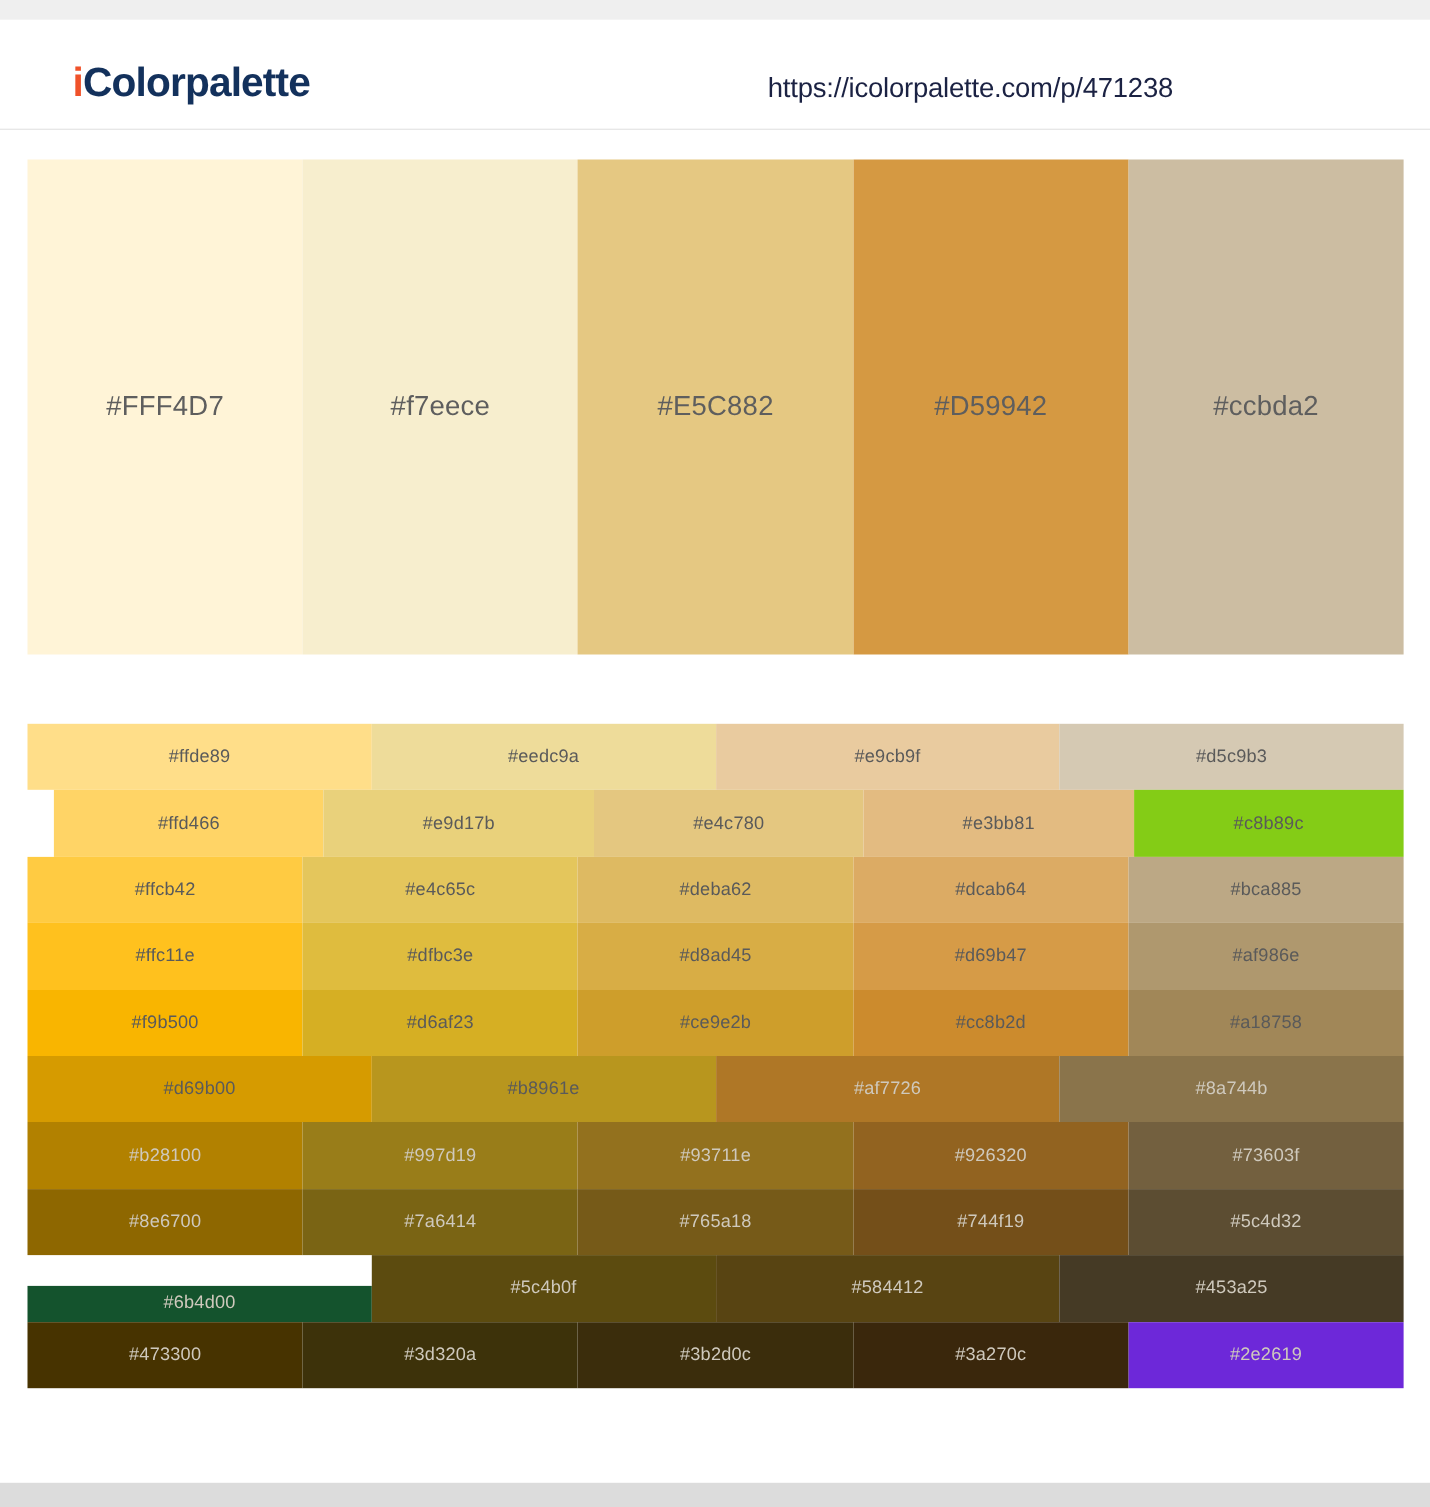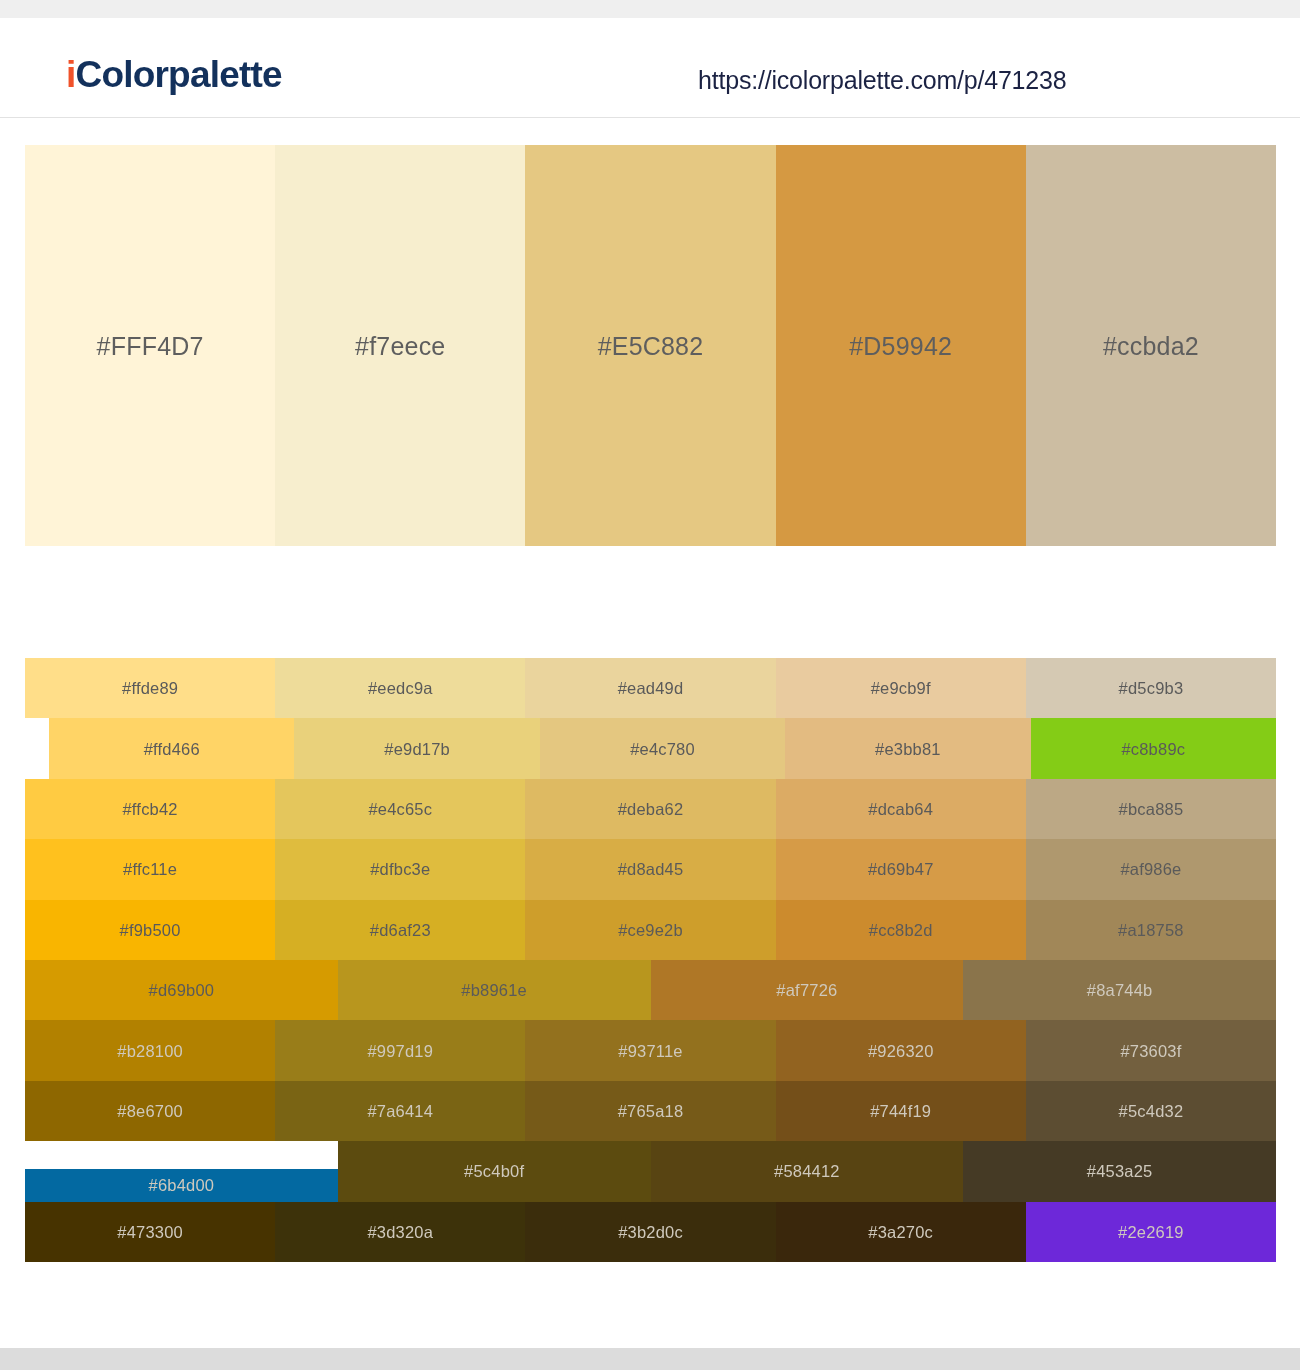--- a/index.html
+++ b/index.html
@@ -67,21 +67,21 @@
     white-space: nowrap;
     letter-spacing: -0.2px;
   }
 
   
   .swatch-row {
     position: absolute;
     left: 25px;
     top: 127px;           
     width: 1251px;
-    height: 401px;
+    height: 450px;
     display: flex;
   }
   .swatch {
     flex: 1 1 0;
     position: relative;
   }
   .swatch-label {
     position: absolute;
     left: 0; right: 0;
     top: 50%;
@@ -165,23 +165,20 @@
       </div>
 
     <div class="grid">
         <div class="grid-row">
           <div class="grid-cell" style="background: rgb(255, 222, 137);">
             <div class="grid-cell-label lt">#ffde89</div>
           </div>
           <div class="grid-cell" style="background: rgb(238, 220, 154);">
             <div class="grid-cell-label lt">#eedc9a</div>
           </div>
-          <div class="grid-cell" style="background: rgb(234, 212, 157);">
-            <div class="grid-cell-label lt">#ead49d</div>
-          </div>
           <div class="grid-cell" style="background: rgb(233, 203, 159);">
             <div class="grid-cell-label lt">#e9cb9f</div>
           </div>
           <div class="grid-cell" style="background: rgb(213, 201, 179);">
             <div class="grid-cell-label lt">#d5c9b3</div>
           </div>
         </div>
         <div class="grid-row">
           <div class="grid-cell" style="background: rgb(255, 212, 102); margin-left: 24px;">
             <div class="grid-cell-label lt">#ffd466</div>
@@ -292,21 +289,21 @@
             <div class="grid-cell-label dk">#765a18</div>
           </div>
           <div class="grid-cell" style="background: rgb(116, 79, 25);">
             <div class="grid-cell-label dk">#744f19</div>
           </div>
           <div class="grid-cell" style="background: rgb(92, 77, 50);">
             <div class="grid-cell-label dk">#5c4d32</div>
           </div>
         </div>
         <div class="grid-row">
-          <div class="grid-cell" style="background: #0369a1; margin-top: 28px;">
+          <div class="grid-cell" style="background: #14532d; margin-top: 28px;">
             <div class="grid-cell-label dk">#6b4d00</div>
           </div>
           <div class="grid-cell" style="background: rgb(92, 75, 15);">
             <div class="grid-cell-label dk">#5c4b0f</div>
           </div>
           <div class="grid-cell" style="background: rgb(88, 68, 18);">
             <div class="grid-cell-label dk">#584412</div>
           </div>
           <div class="grid-cell" style="background: rgb(69, 58, 37);">
             <div class="grid-cell-label dk">#453a25</div>

